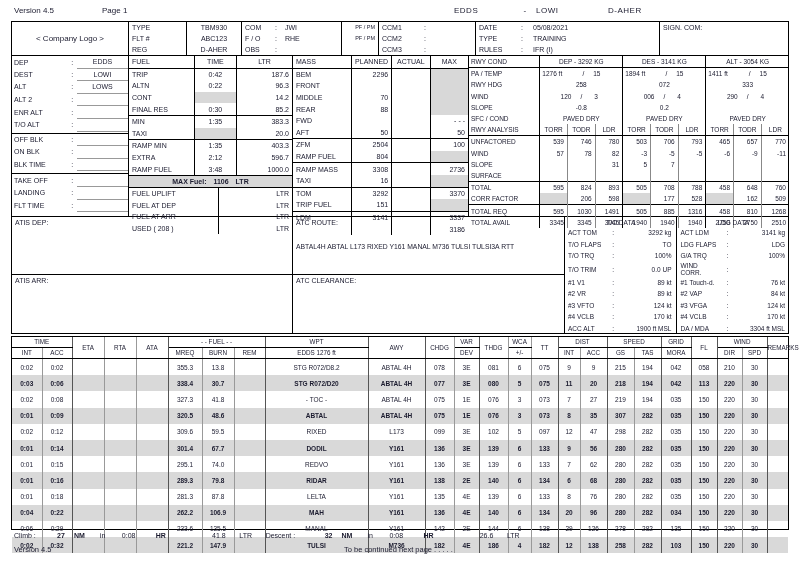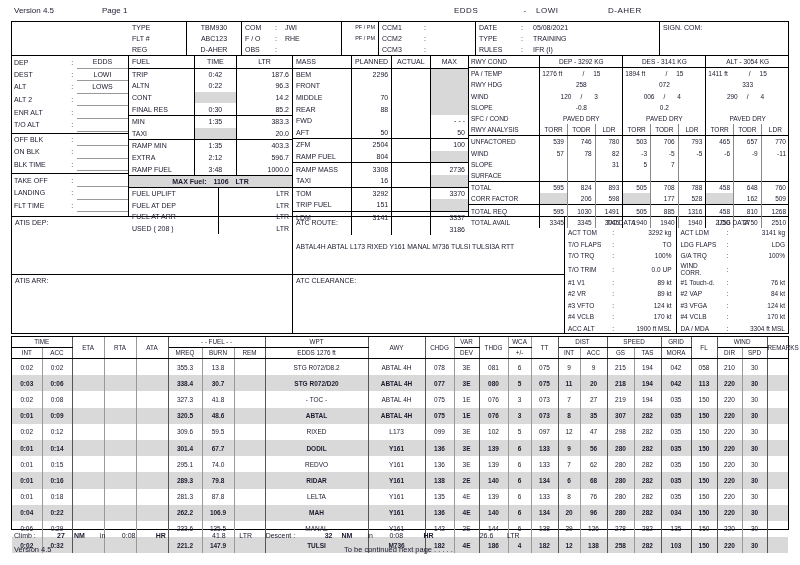--- a/index.html
+++ b/index.html
@@ -130,20 +130,21 @@
     <span class="pg">Page 1</span>
     <span class="rt">
       <span class="s1">EDDS</span><span class="s2">-</span><span class="s3">LOWI</span><span>D-AHER</span>
     </span>
   </div>
 
   <div class="frame">
 
     <div class="blockA">
 
+      <div class="cell logo">&lt; Company Logo &gt;</div>
 
       <div class="cell typecol">
         <div class="rw">TYPE</div>
         <div class="rw">FLT #</div>
         <div class="rw">REG</div>
       </div>
 
       <div class="cell valcol">
         <div class="rw cc">TBM930</div>
         <div class="rw cc">ABC123</div>

